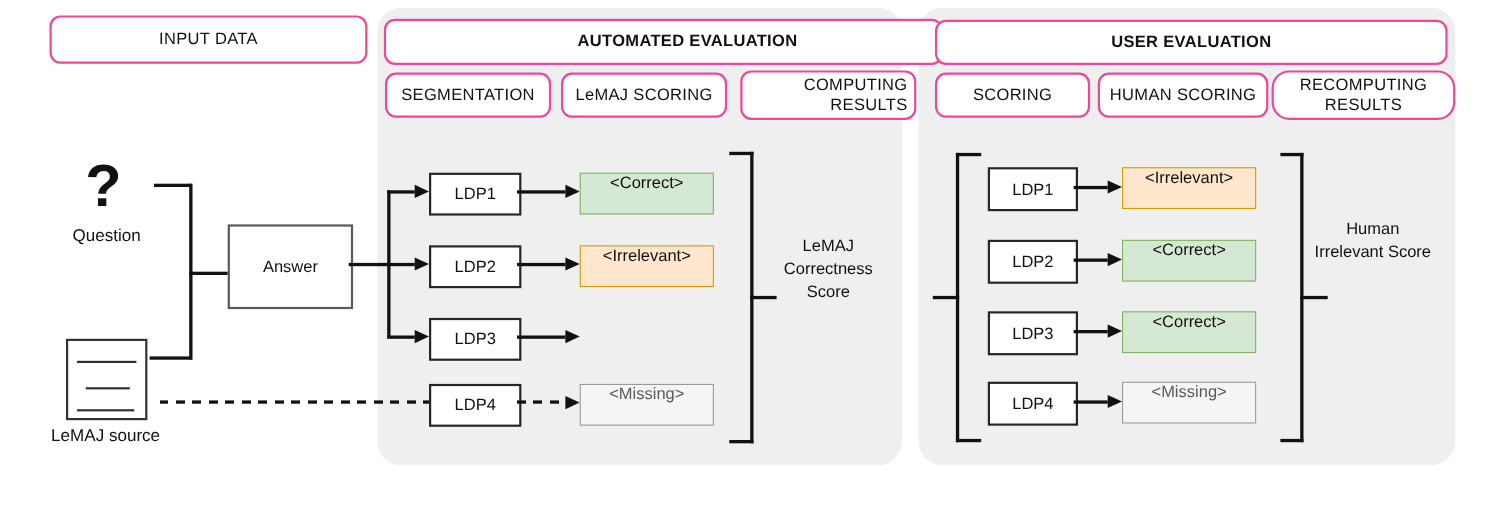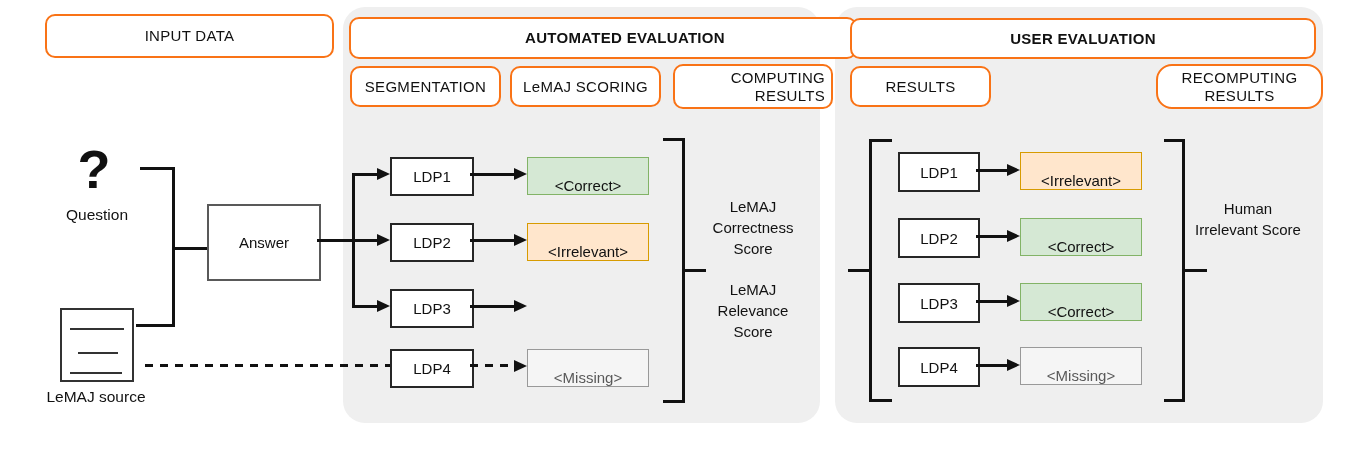--- a/index.html
+++ b/index.html
@@ -2,33 +2,33 @@
 <html><head>
 <meta charset="utf-8">
 <style>
   html,body{margin:0;padding:0;background:#ffffff;}
   #canvas{
     position:relative;width:1368px;height:466px;background:#ffffff;overflow:hidden;
     font-family:"Liberation Sans","DejaVu Sans",sans-serif;color:#111;
   }
   .panel{position:absolute;background:#efefef;border-radius:22px;}
   .hdr{
-    position:absolute;background:#fff;border:2px solid #f97316;border-radius:10px;
+    position:absolute;background:#fff;border:2px solid #ec4899;border-radius:10px;
     display:flex;align-items:center;justify-content:center;
     font-size:15px;letter-spacing:.3px;text-align:center;line-height:18px;
   }
   .bold{font-weight:bold;}
   .node{
     position:absolute;background:#fff;border:2px solid #262626;
     display:flex;align-items:center;justify-content:center;font-size:15px;
   }
   .answer{border-color:#595959;}
   .val{
     position:absolute;background:#fff;border:1.5px solid #444;
-    display:flex;align-items:flex-end;justify-content:center;font-size:15px;
+    display:flex;align-items:flex-start;justify-content:center;font-size:15px;
   }
   .st-correct{background:#d5e8d4;border-color:#82b366;}
   .st-irrelevant{background:#ffe6cc;border-color:#d79b00;}
   .st-incorrect{background:#f8cecc;border-color:#b85450;}
   .st-missing{background:#f5f5f5;border-color:#999999;color:#595959;}
   .hl{position:absolute;height:2.5px;background:#111;}
   .vl{position:absolute;width:2.5px;background:#111;}
   .bh{position:absolute;height:3px;background:#111;}
   .bv{position:absolute;width:3px;background:#111;}
   .dash{position:absolute;height:2.5px;
@@ -126,28 +126,30 @@
   <div class="ah" style="left:514px;top:360px;"></div>
   <div class="val st-missing" style="left:527px;top:349px;width:120px;height:36px;">
     <span>&lt;Missing&gt;</span>
   </div>
 
   <div class="bv" style="left:682px;top:138px;height:265px;"></div>
   <div class="bh" style="left:663px;top:138px;width:22px;"></div>
   <div class="bh" style="left:663px;top:400px;width:22px;"></div>
   <div class="bh" style="left:682px;top:269px;width:24px;"></div>
 
-  <div class="score" style="left:698px;top:196px;text-align:center;">LeMAJ Correctness Score</div>
-  <div class="score" style="left:698px;top:279px;">LeMAJ Relevance Score</div>
+  <div class="score" style="left:698px;top:213px;text-align:center;">LeMAJ Correctness Score</div>
 
   <div class="hdr bold" style="left:850px;top:18px;width:462px;height:37px;">
     <span>USER EVALUATION</span>
   </div>
   <div class="hdr" style="left:850px;top:66px;width:137px;height:37px;">
-    <span>RESULTS</span>
+    <span>SCORING</span>
+  </div>
+  <div class="hdr" style="left:998px;top:66px;width:151px;height:37px;">
+    <span>HUMAN SCORING</span>
   </div>
   <div class="hdr" style="left:1156px;top:64px;width:155px;height:41px;padding:0 4px;border-radius:16px;">
     <span>RECOMPUTING RESULTS</span>
   </div>
 
   <div class="bv" style="left:869px;top:139px;height:263px;"></div>
   <div class="bh" style="left:869px;top:139px;width:23px;"></div>
   <div class="bh" style="left:869px;top:399px;width:23px;"></div>
   <div class="bh" style="left:848px;top:269px;width:24px;"></div>
 

